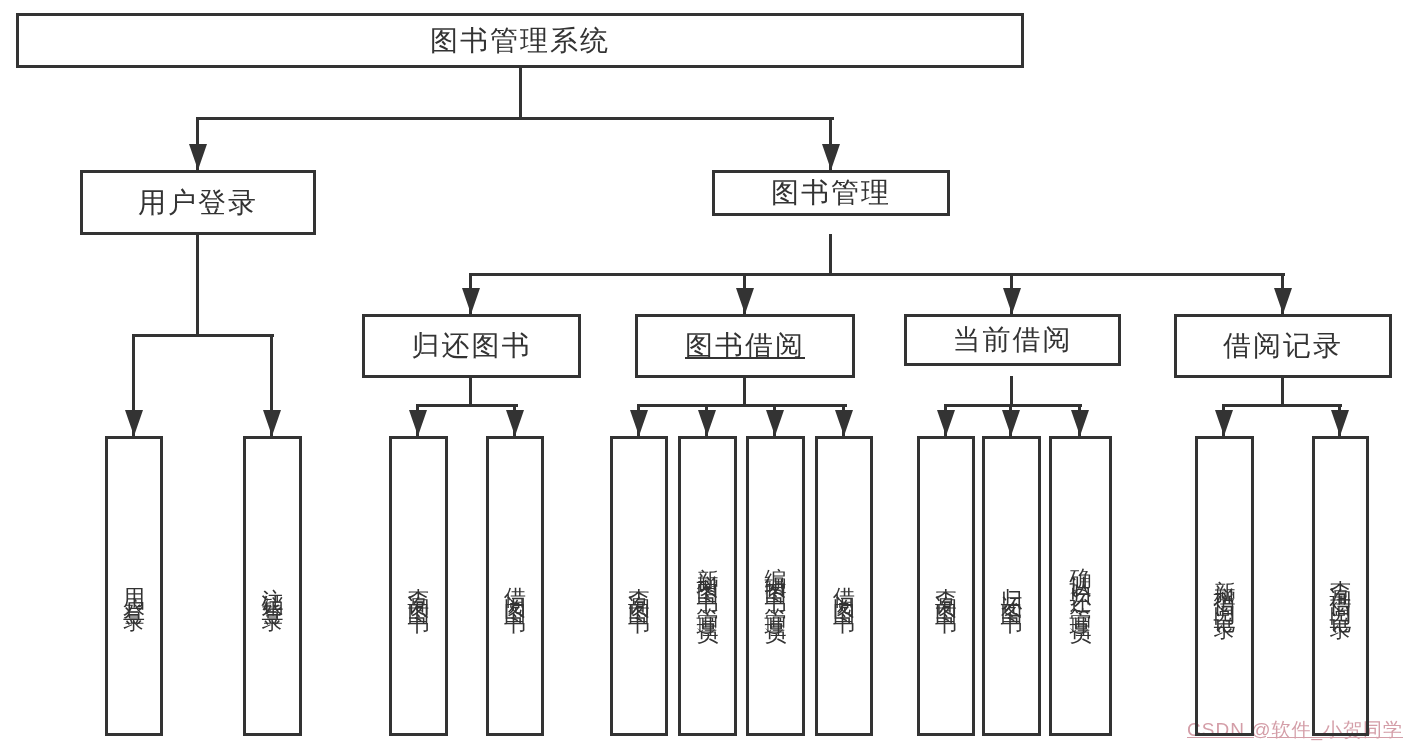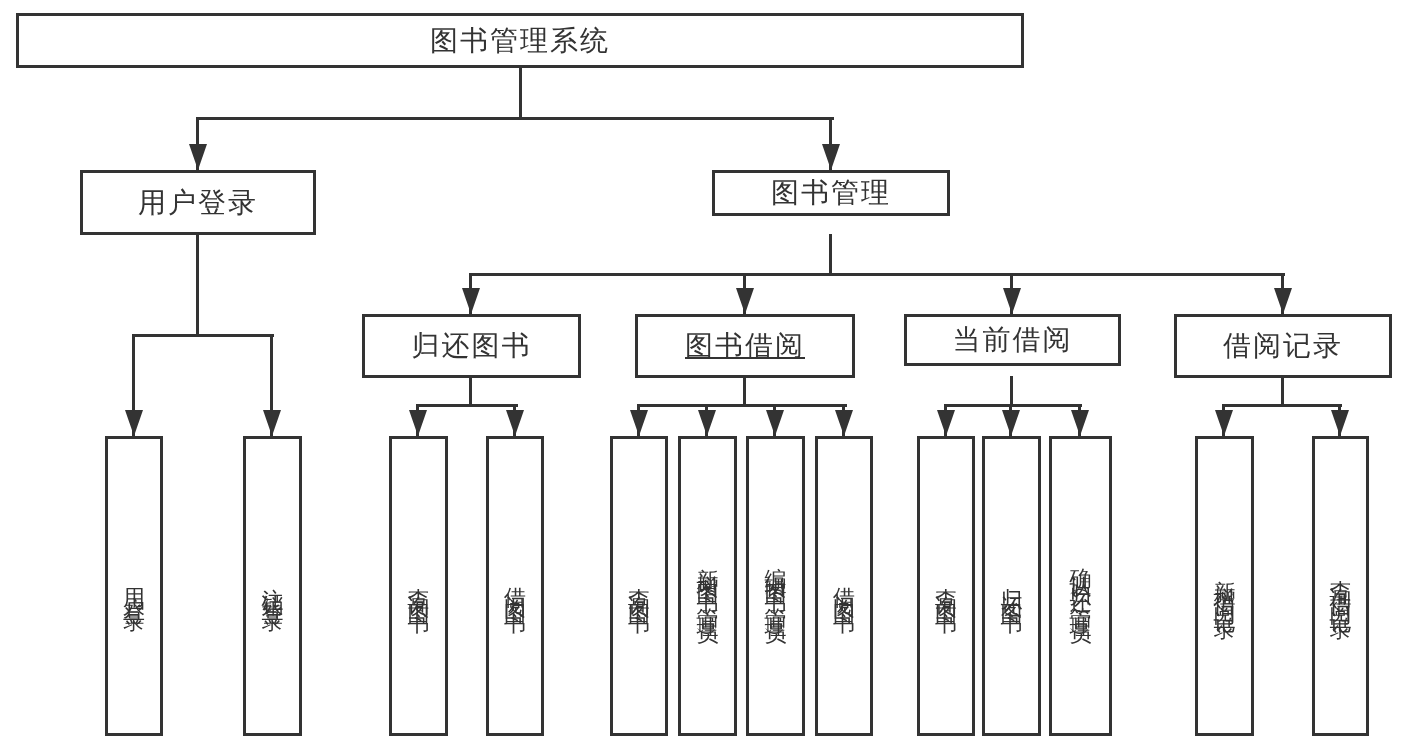--- a/index.html
+++ b/index.html
@@ -32,20 +32,21 @@
     position:absolute;right:2px;bottom:4px;z-index:0;
     font-size:19px;letter-spacing:1px;color:#d49ea8;
     text-decoration:underline;white-space:nowrap;
   }
 </style>
 </head>
 <body>
 
 <div class="canvas">
 
+  <div class="watermark">CSDN @软件_小贺同学</div>
 
   <div class="line v" style="left:519px;top:67px;height:53px;"></div>
   <div class="line h" style="left:197px;top:117px;width:637px;"></div>
   <div class="line v" style="left:196px;top:117px;height:53px;"></div>
   <div class="line v" style="left:829px;top:117px;height:53px;"></div>
   <div class="arrow" style="left:189px;top:144px;"></div>
   <div class="arrow" style="left:822px;top:144px;"></div>
 
   <div class="line v" style="left:196px;top:234px;height:102px;"></div>
   <div class="line h" style="left:132px;top:334px;width:142px;"></div>

